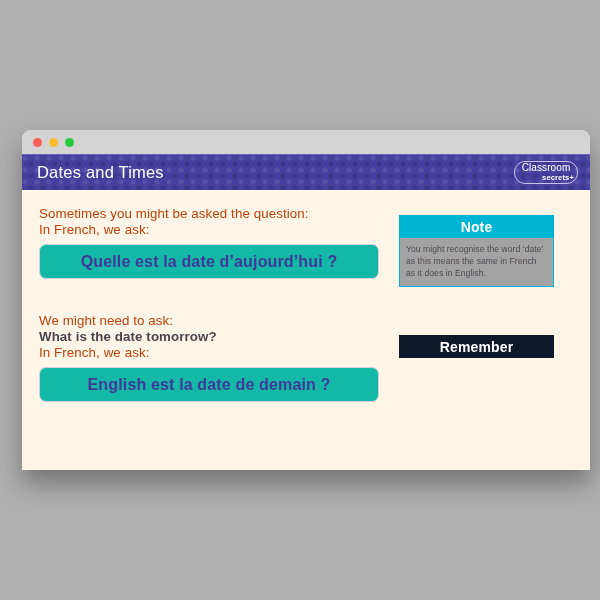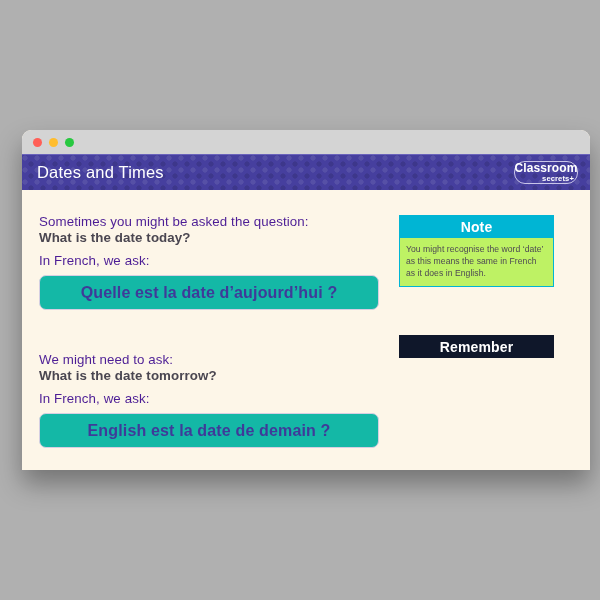--- a/index.html
+++ b/index.html
@@ -81,23 +81,22 @@
     border-radius: 11px;
     display: flex;
     flex-direction: column;
     align-items: center;
     justify-content: center;
     line-height: 1;
     flex: 0 0 auto;
   }
   #brand-logo-line1 {
     color: #ffffff;
-    font-size: 12px;
-    letter-spacing: 0.1px;
-    font-weight: bold;
+    font-size: 10px;
+    letter-spacing: 0.1px;
   }
   #brand-logo-line2 {
     color: #ffffff;
     font-size: 7.6px;
     font-weight: bold;
     letter-spacing: 0.1px;
     margin-top: 0.5px;
     padding-left: 24px;
   }
 
@@ -110,23 +109,23 @@
     box-sizing: border-box;
     display: flex;
   }
 
   #left-column {
     width: 340px;
     flex: 0 0 340px;
   }
 
   .lead-text {
-    color: #4c1d95;
+    color: #c2410c;
     font-size: 13.3px;
-    margin: 8px 0 1px 0;
+    margin: 0 0 1px 0;
     letter-spacing: 0.1px;
   }
   .question-text {
     color: #4a4650;
     font-size: 13.3px;
     font-weight: bold;
     margin: 0 0 1px 0;
     letter-spacing: 0.1px;
   }
   .answer-box {
@@ -161,21 +160,21 @@
   }
   .callout-header {
     text-align: center;
     color: #ffffff;
     font-size: 14px;
     font-weight: bold;
     padding: 3.5px 0;
     letter-spacing: 0.15px;
   }
   .callout-body {
-    background: #bef264;
+    background: #a3a3a3;
     border: 1.4px solid;
     border-top: none;
     padding: 5px 6px 6px 6px;
     font-size: 8.6px;
     line-height: 1.42;
     color: #4d4953;
     letter-spacing: 0.05px;
   }
   #callout-note   { top: 9px; }
   #callout-note .callout-header { background: #00b5d4; }
@@ -203,21 +202,20 @@
       <span id="brand-logo-line2">secrets+</span>
     </span>
   </div>
 
   <div id="slide-body">
 
     <div id="left-column">
 
       <div>
         <p class="lead-text">Sometimes you might be asked the question:</p>
-        <p class="question-text">What is the date today?</p>
         <p class="lead-text">In French, we ask:</p>
         <div class="answer-box">
           <span class="answer-text">Quelle est la date d’aujourd’hui ?</span>
         </div>
       </div>
 
       <div class="block-gap"></div>
 
       <div>
         <p class="lead-text">We might need to ask:</p>

